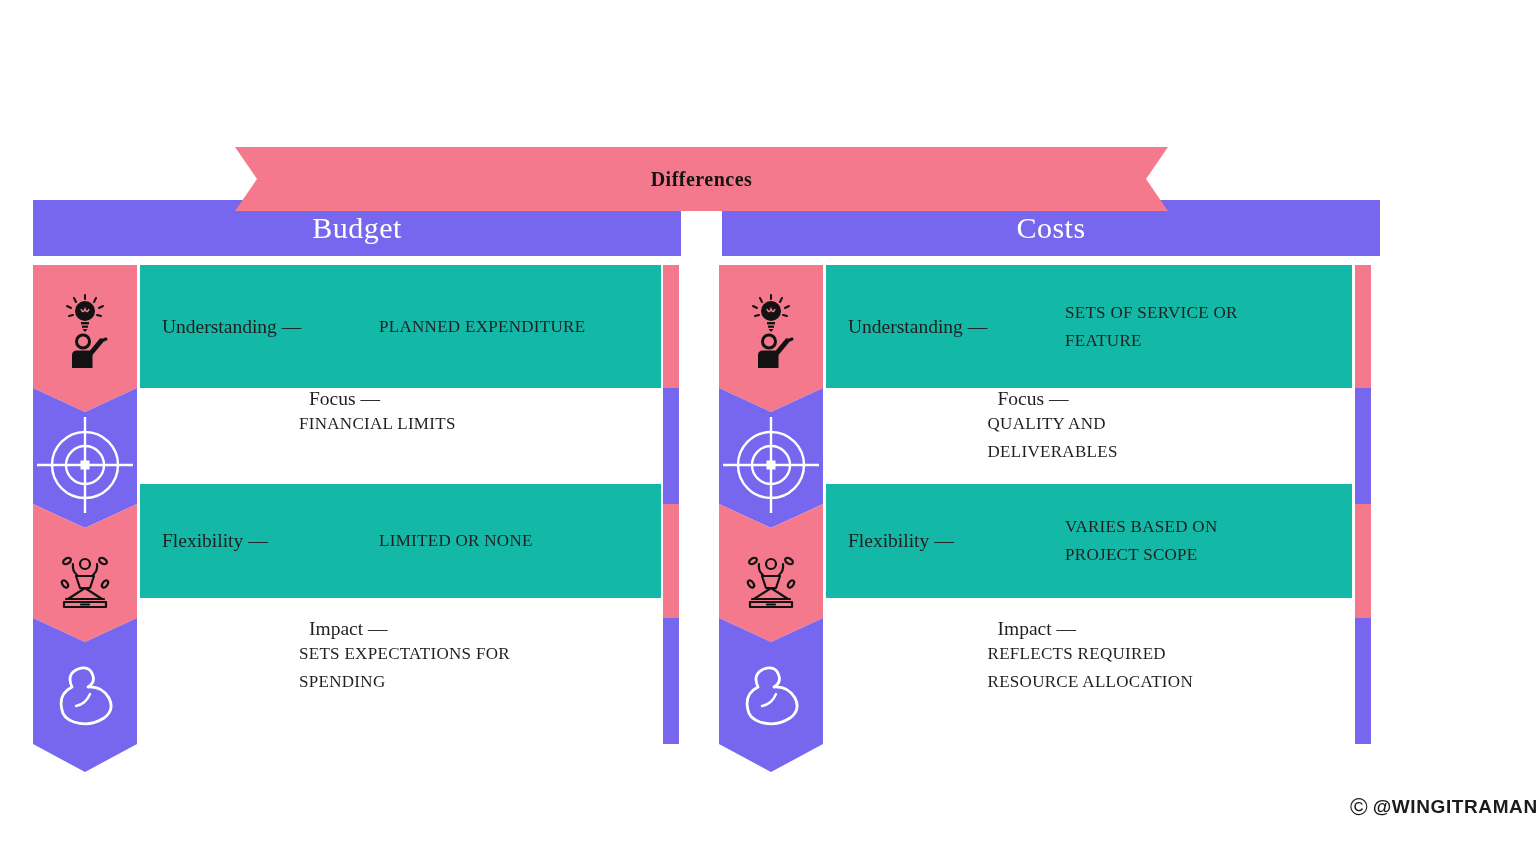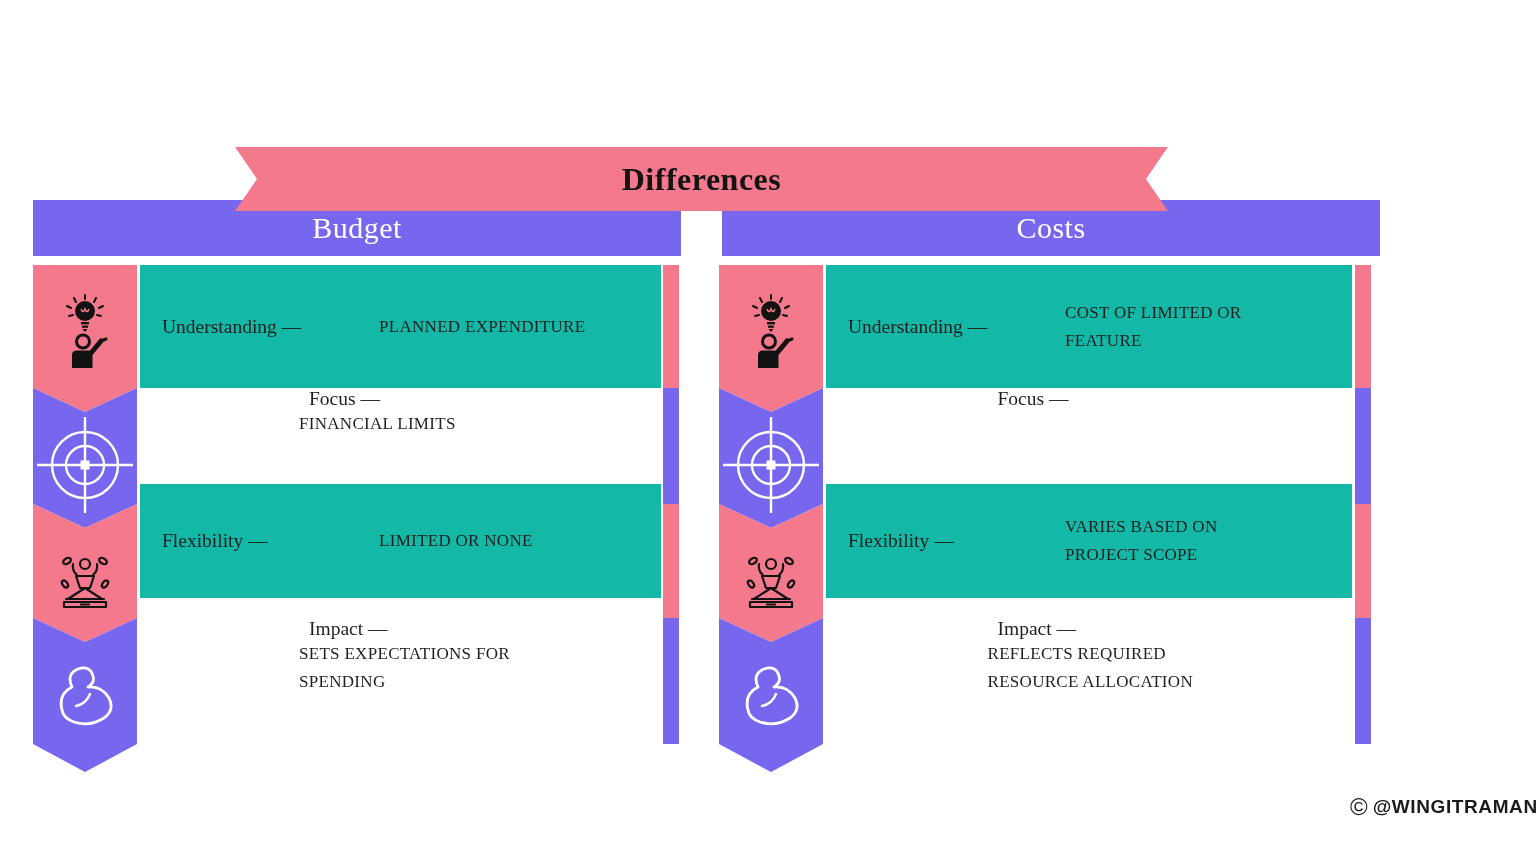--- a/index.html
+++ b/index.html
@@ -6,21 +6,21 @@
   .canvas{
     position:relative;width:1536px;height:864px;background:#ffffff;
     overflow:hidden;font-family:"Liberation Serif", serif;
   }
   
   .ribbon{
     position:absolute;left:235px;top:147px;width:933px;height:64px;
     background:#F5798C;z-index:3;display:flex;align-items:center;justify-content:center;
     clip-path:polygon(0 0,100% 0,calc(100% - 22px) 50%,100% 100%,0 100%,22px 50%);
   }
-  .ribbon-title{font-size:32px;font-weight:600;color:#141414;letter-spacing:0.5px;}
+  .ribbon-title{font-size:20px;font-weight:600;color:#141414;letter-spacing:0.5px;}
   
   .header-bar{
     position:absolute;top:200px;height:56px;background:#7767EF;z-index:2;
     display:flex;align-items:center;justify-content:center;
   }
   .header-bar.left{left:33px;width:648px;}
   .header-bar.right{left:722px;width:658px;}
   .header-label{color:#ffffff;font-size:30px;letter-spacing:0.5px;}
   
   .row{position:absolute;display:flex;align-items:center;}
@@ -174,24 +174,25 @@
   <div class="thinstrip left">
     <div class="thin t1"></div>
     <div class="thin t2"></div>
     <div class="thin t3"></div>
     <div class="thin t4"></div>
   </div>
 
   <div class="col1">
     <div class="row r1 gray">
       <div class="row-label">Understanding —</div>
-      <div class="row-value">COST OF LIMITED OR FEATURE</div>
+      <div class="row-value">SETS OF SERVICE OR FEATURE</div>
     </div>
     <div class="row r2 white">
       <div class="row-label">Focus —</div>
+      <div class="row-value">QUALITY AND DELIVERABLES</div>
     </div>
     <div class="row r3 gray">
       <div class="row-label">Flexibility —</div>
       <div class="row-value">VARIES BASED ON PROJECT SCOPE</div>
     </div>
     <div class="row r4 white">
       <div class="row-label">Impact —</div>
       <div class="row-value">REFLECTS REQUIRED RESOURCE ALLOCATION</div>
     </div>
   </div>

